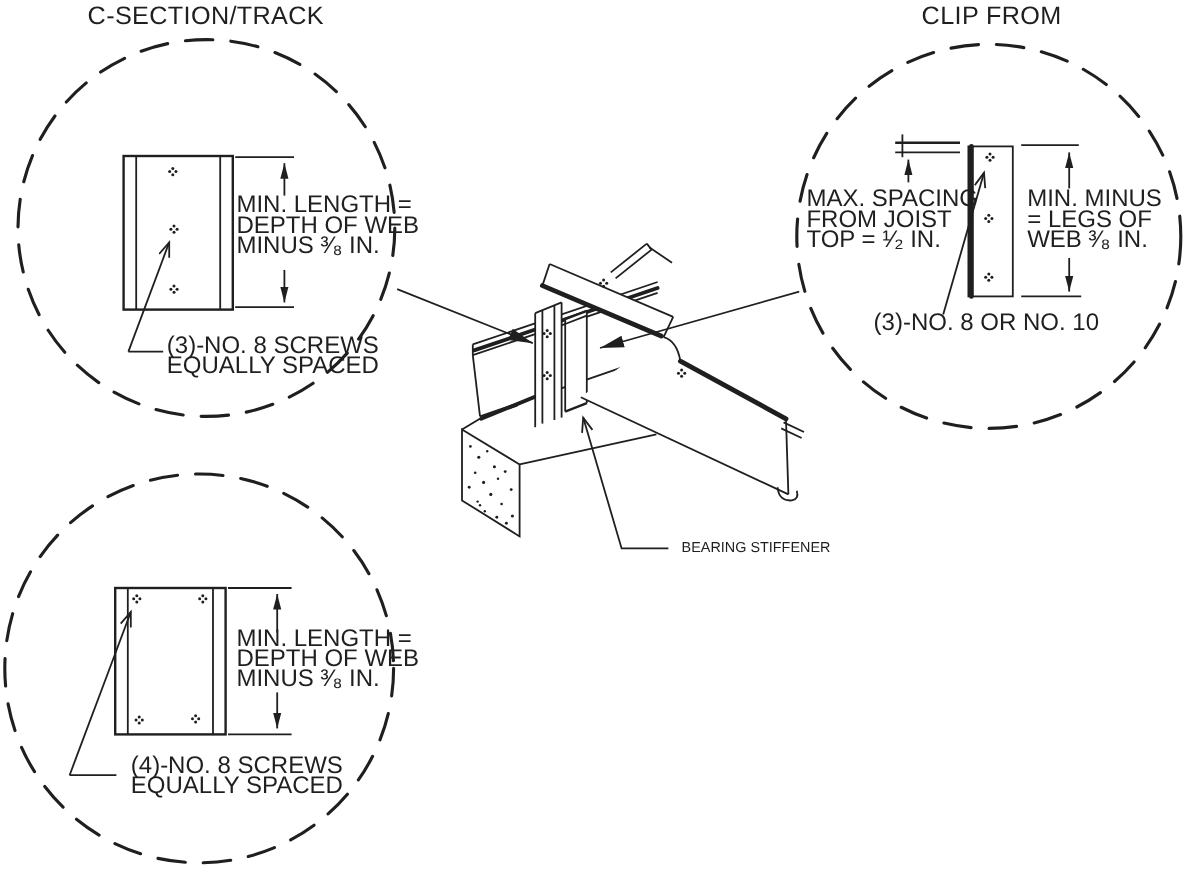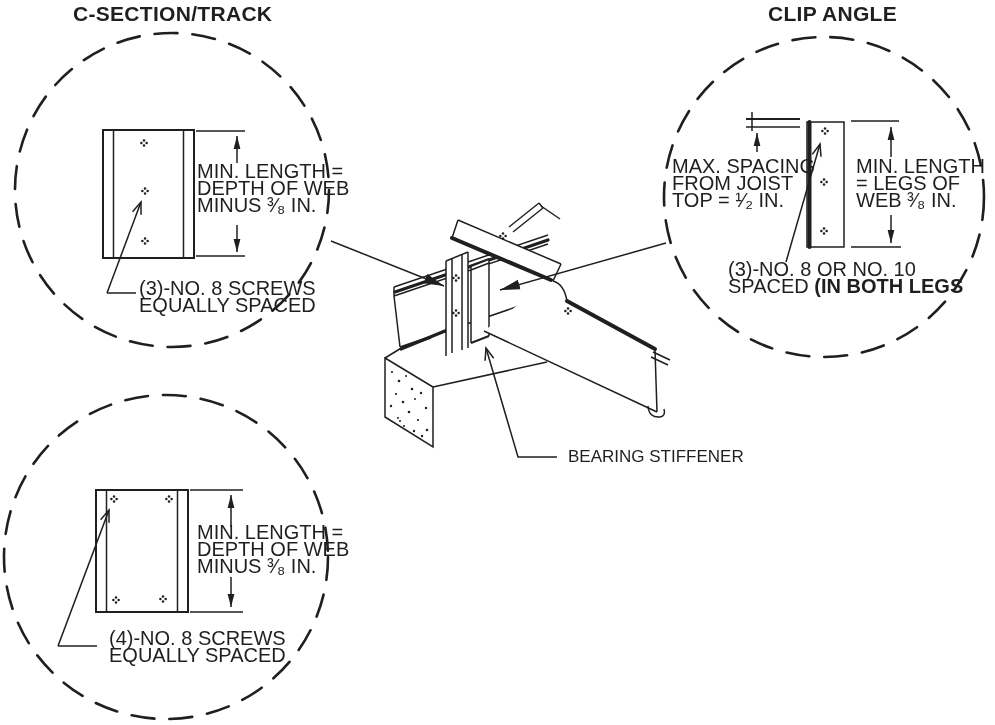--- a/index.html
+++ b/index.html
@@ -1,18 +1,18 @@
 <!DOCTYPE html>
 <html><head>
 <meta charset="utf-8">
 <style>
   html,body{margin:0;padding:0;background:#fff;}
   body{width:995px;height:725px;position:relative;overflow:hidden;
        font-family:"Liberation Sans","DejaVu Sans",sans-serif;color:#1f1f1f;}
-  .ttl{position:absolute;font-size:21px;font-weight:bold;letter-spacing:.3px;white-space:nowrap;}
+  .ttl{position:absolute;font-size:21px;font-weight:normal;letter-spacing:.3px;white-space:nowrap;}
   .lbl{position:absolute;font-size:20px;line-height:17px;white-space:nowrap;}
   .lbl b{font-weight:bold;}
   svg{position:absolute;left:0;top:0;}
   .ink{stroke:#1f1f1f;fill:none;stroke-width:1.5;}
   .ink2{stroke:#1f1f1f;fill:none;stroke-width:2;}
   .thick{stroke:#1f1f1f;fill:none;stroke-width:4;stroke-linecap:round;}
   .thick3{stroke:#1f1f1f;fill:none;stroke-width:3.2;stroke-linecap:round;}
   .wfill{fill:#ffffff;stroke:none;}
   .dash{stroke:#1f1f1f;fill:none;stroke-width:2.6;stroke-dasharray:23 15;stroke-linecap:round;}
   .dot{fill:#1f1f1f;}
@@ -187,50 +187,49 @@
   </g>
 
   <g>
     <line x1="331" y1="241" x2="444" y2="286" class="ink" marker-end="url(#mBig)"></line>
     <line x1="666" y1="243" x2="500" y2="290" class="ink" marker-end="url(#mBig)"></line>
     <polyline points="557,457 518,457 486,348" class="ink" marker-end="url(#mOpen)"></polyline>
   </g>
 </svg>
 
 <div class="ttl" style="left:73px;top:2px">C-SECTION/TRACK</div>
-<div class="ttl" style="left:768px;top:2px">CLIP ANGLE</div>
+<div class="ttl" style="left:768px;top:2px">CLIP FROM</div>
 
 <div class="lbl" style="left:197px;top:163px">
   <div>MIN. LENGTH =</div>
   <div>DEPTH OF WEB</div>
   <div>MINUS ³⁄₈ IN.</div>
 </div>
 <div class="lbl" style="left:139px;top:280px">
   <div>(3)-NO. 8 SCREWS</div>
   <div>EQUALLY SPACED</div>
 </div>
 
 <div class="lbl" style="left:672px;top:158px">
   <div>MAX. SPACING</div>
   <div>FROM JOIST</div>
   <div>TOP = ¹⁄₂ IN.</div>
 </div>
 <div class="lbl" style="left:856px;top:158px">
-  <div>MIN. LENGTH</div>
+  <div>MIN. MINUS</div>
   <div>= LEGS OF</div>
   <div>WEB ³⁄₈ IN.</div>
 </div>
 <div class="lbl" style="left:728px;top:261px">
   <div>(3)-NO. 8 OR NO. 10</div>
-  <div><span>SPACED </span><b>(IN BOTH LEGS</b></div>
 </div>
 
 <div class="lbl" style="left:197px;top:524px">
   <div>MIN. LENGTH =</div>
   <div>DEPTH OF WEB</div>
   <div>MINUS ³⁄₈ IN.</div>
 </div>
 <div class="lbl" style="left:109px;top:630px">
   <div>(4)-NO. 8 SCREWS</div>
   <div>EQUALLY SPACED</div>
 </div>
 
-<div class="lbl" style="left:568px;top:448px;font-size:17px">BEARING STIFFENER</div>
+<div class="lbl" style="left:568px;top:448px;font-size:12px">BEARING STIFFENER</div>
 
 </body></html>

